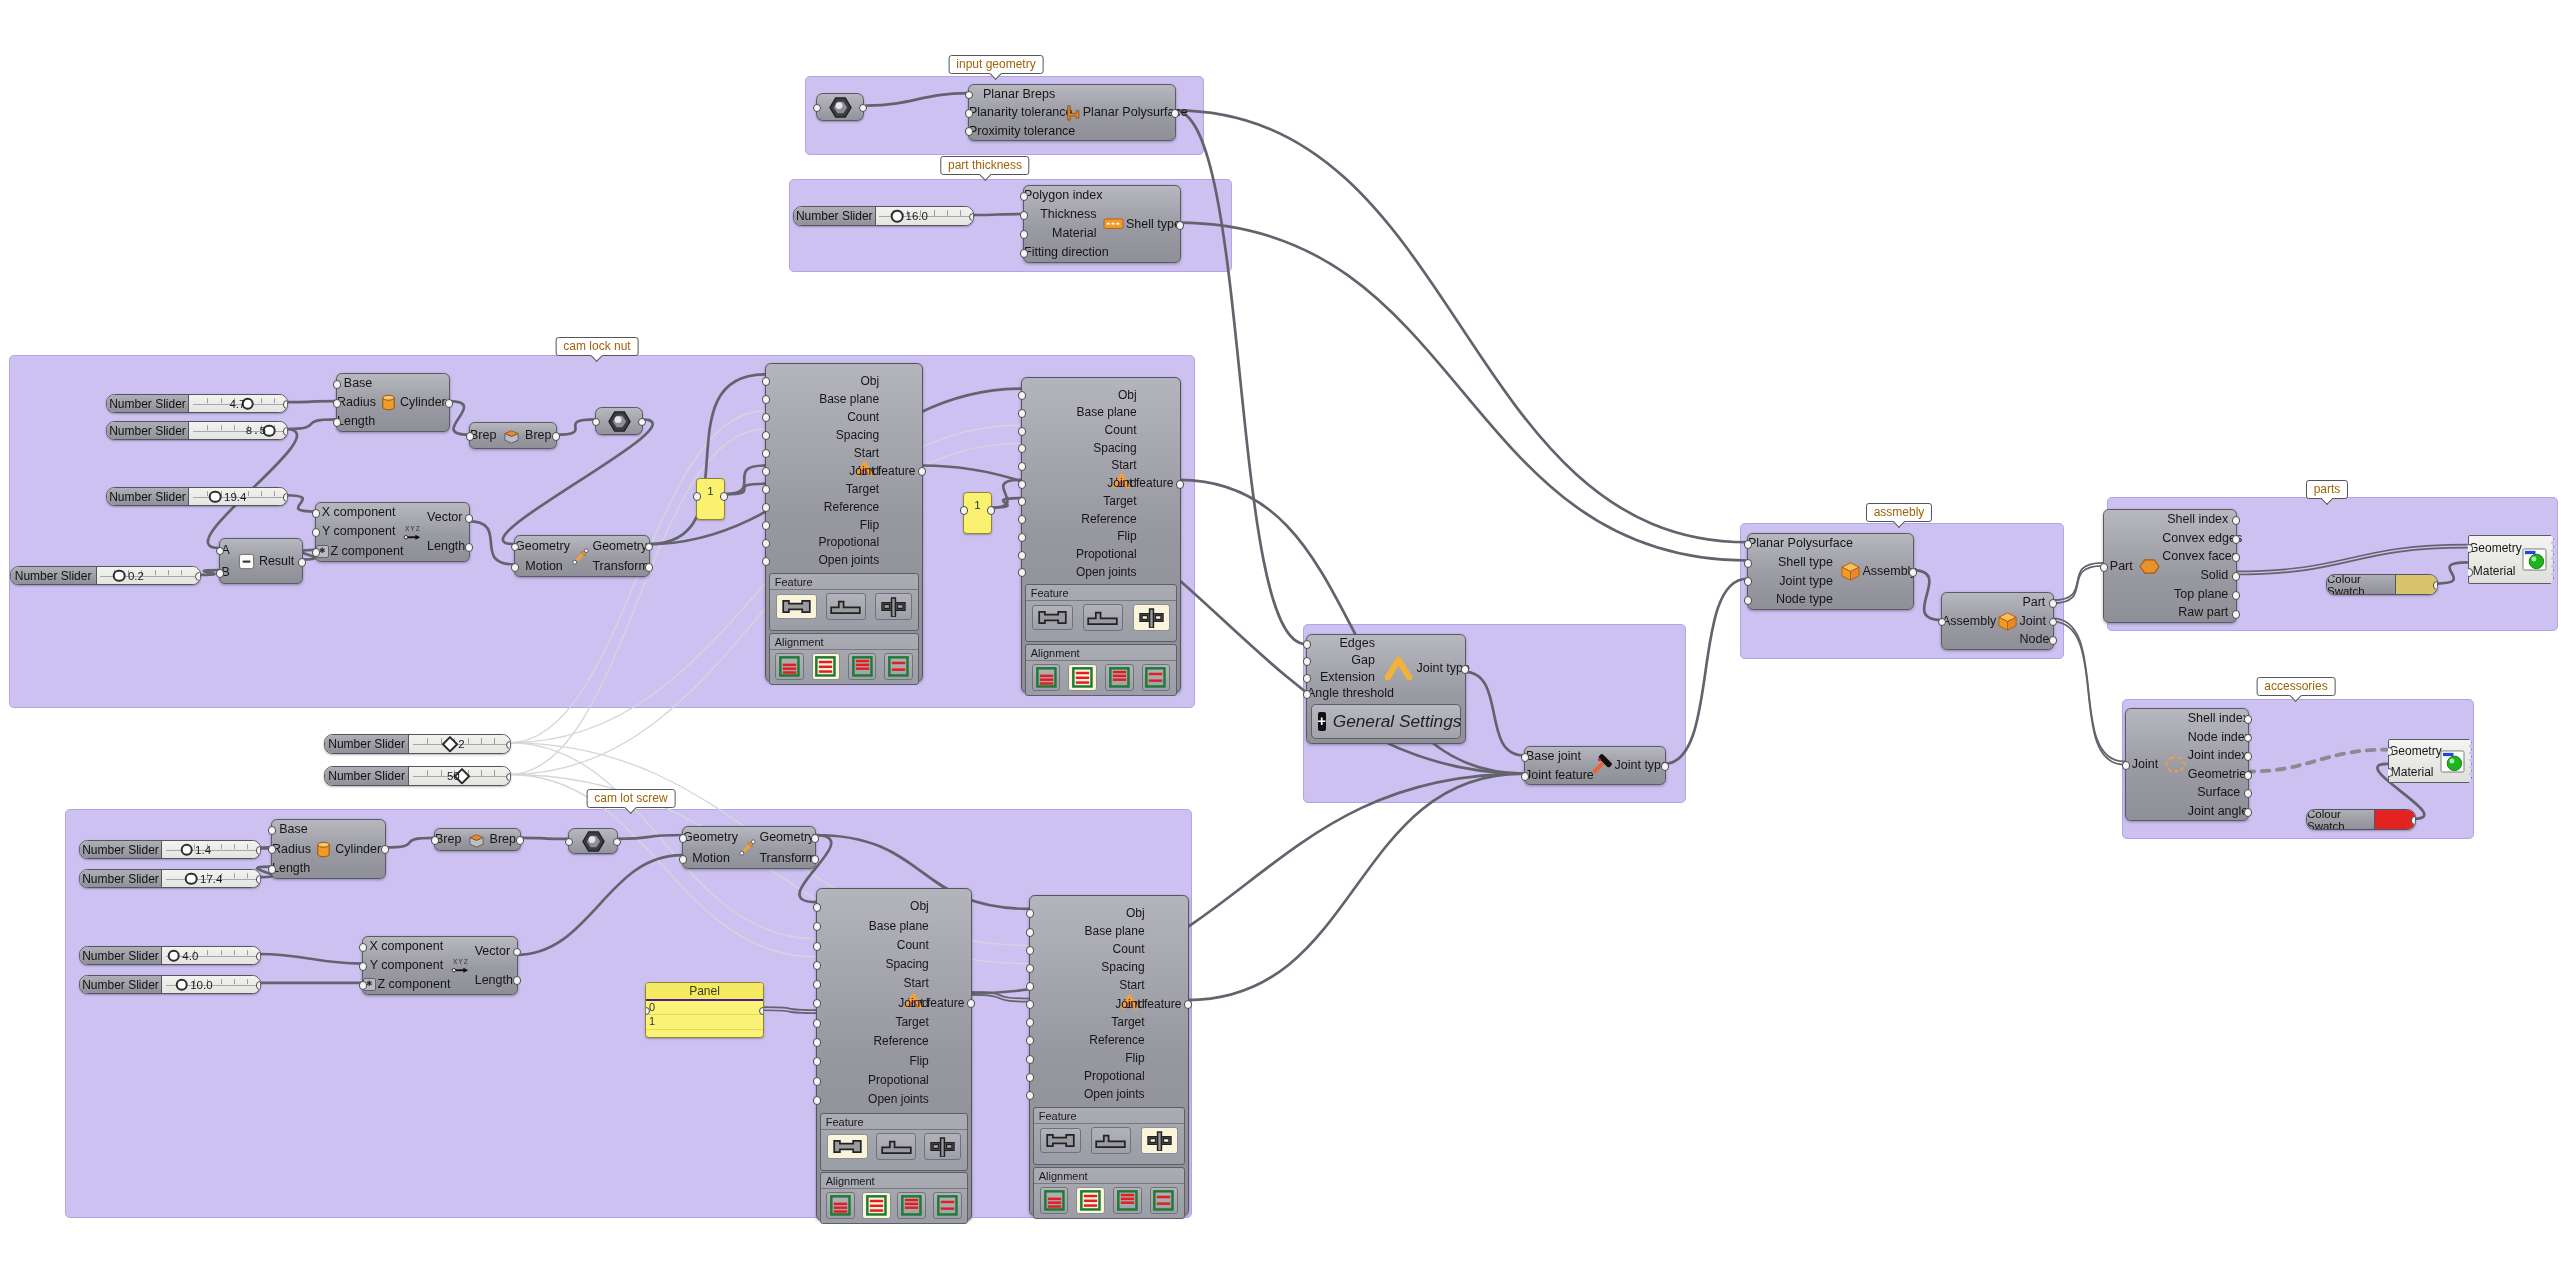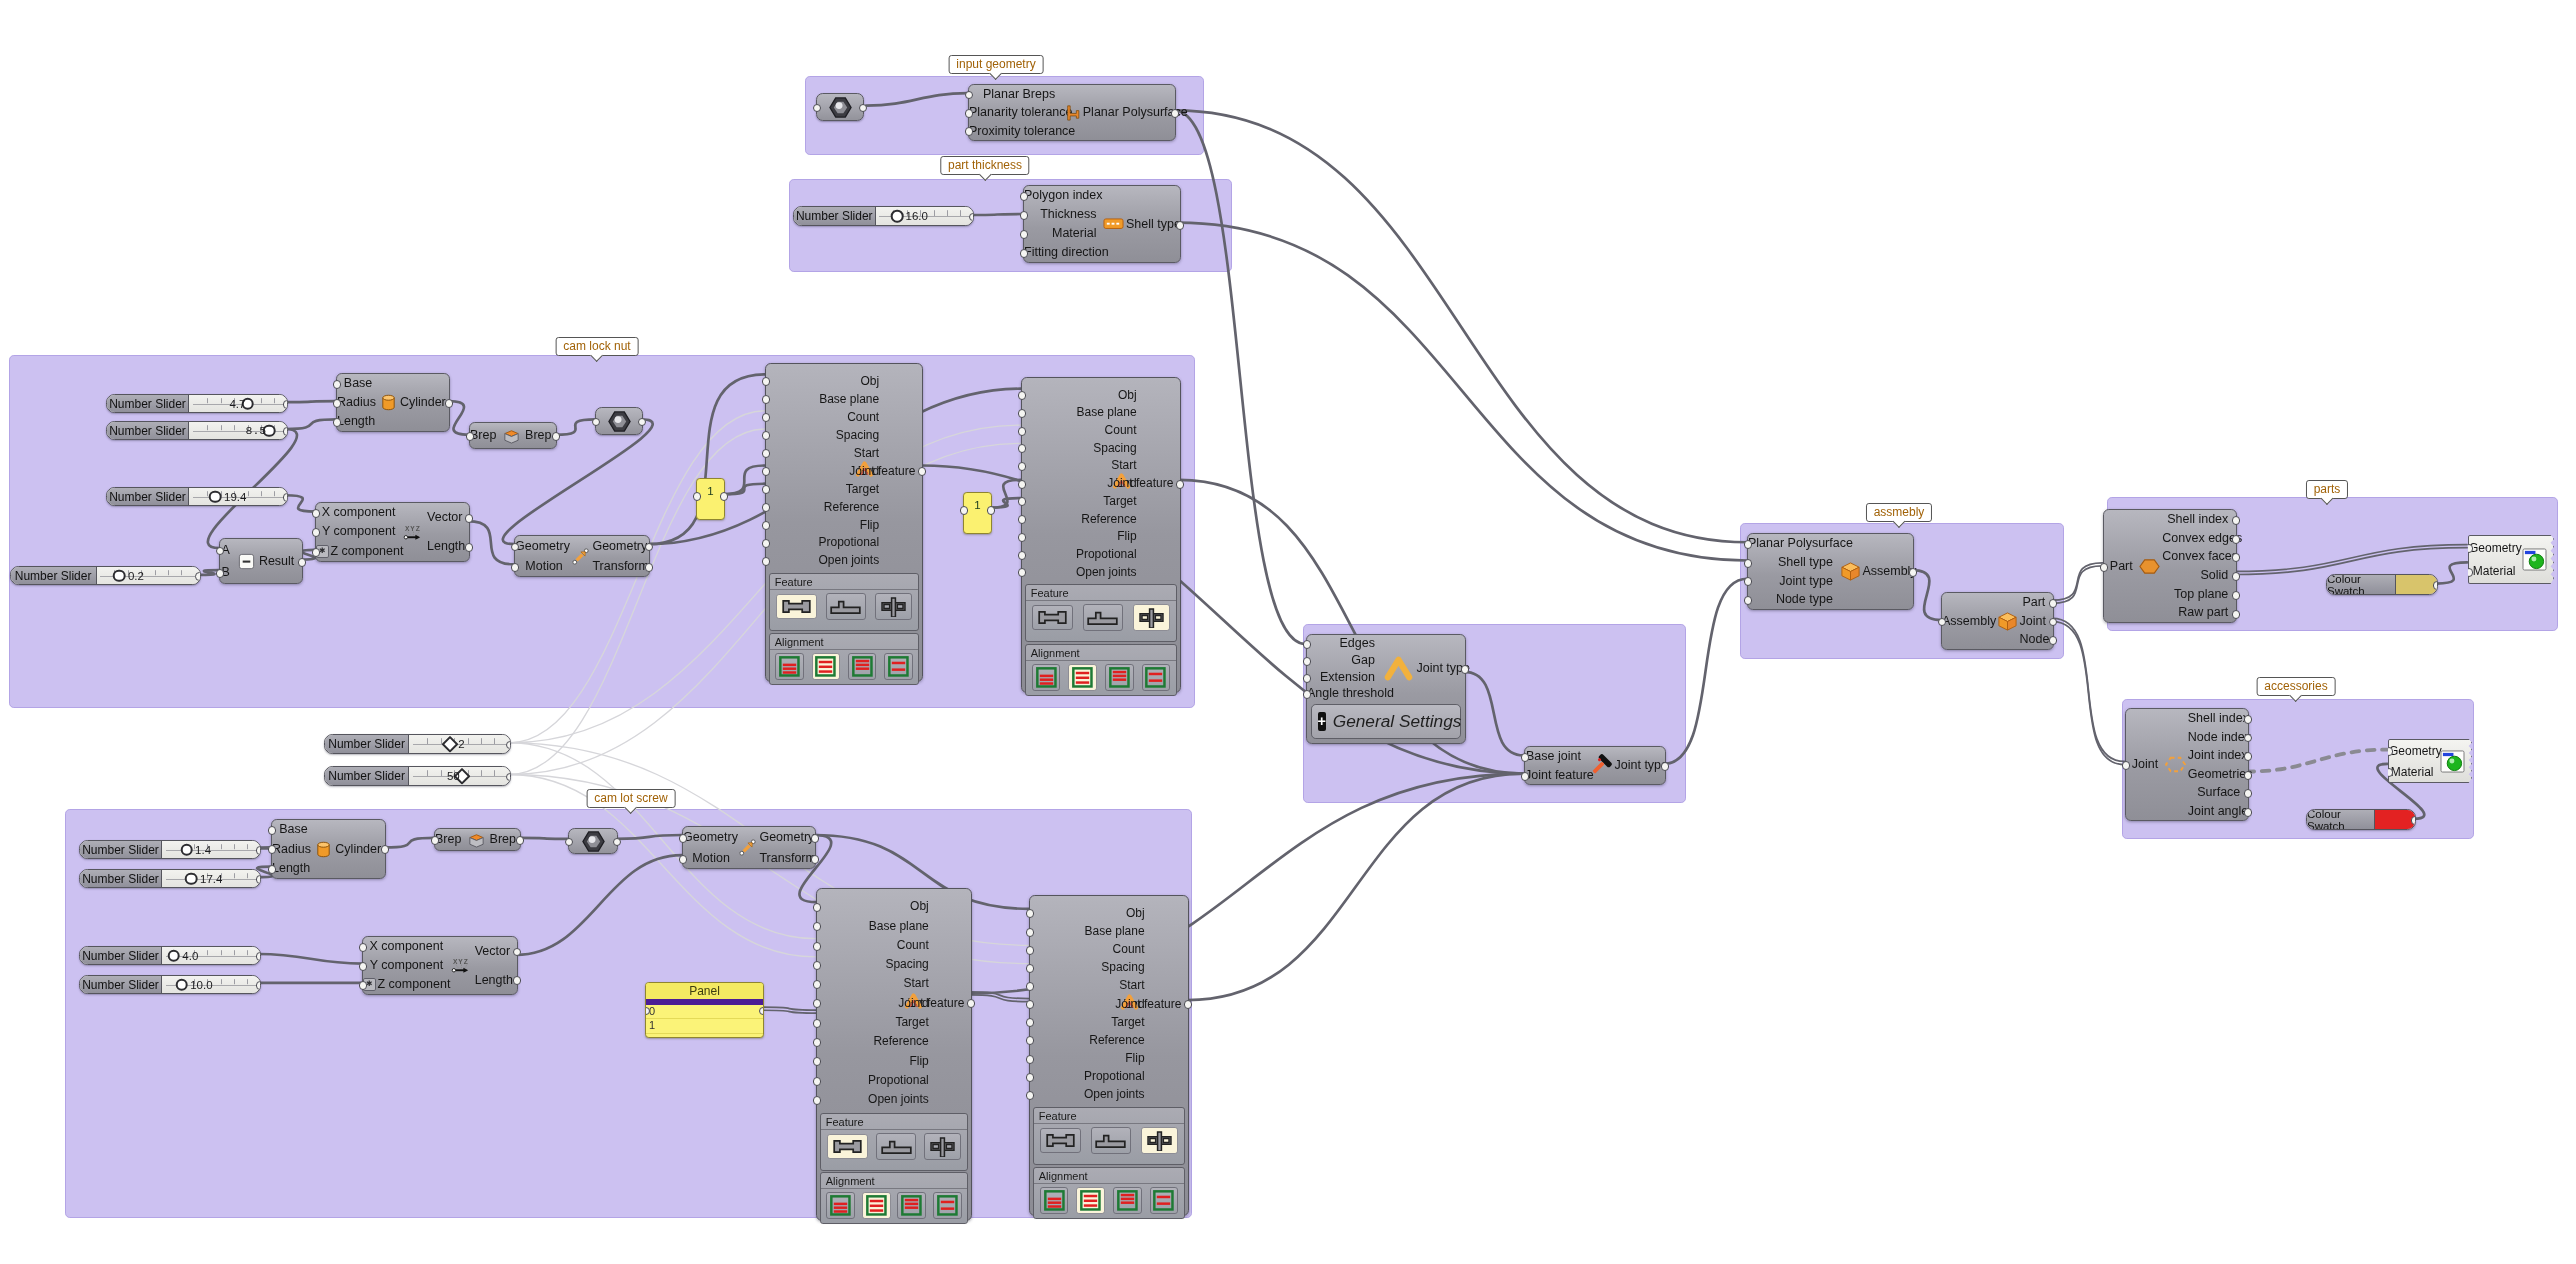--- a/index.html
+++ b/index.html
@@ -35,21 +35,21 @@
   .sknob{position:absolute;top:50%;width:8.6px;height:8.6px;transform:translate(-50%,-50%);
          background:#fff;border:2.5px solid #2d2d31;border-radius:50%;z-index:1;}
   .sknob.diamond{border-radius:1px;width:7.7px;height:7.7px;transform:translate(-50%,-50%) rotate(45deg);}
   .sval{position:absolute;top:50%;transform:translateY(-52%);font-size:11.5px;color:#1c1c1e;white-space:nowrap;z-index:1;}
   
   .minipanel{background:#fbf170;border:1px solid #8f8530;border-radius:3.8px;display:flex;
              align-items:flex-start;justify-content:center;color:#214021;font-size:11.5px;
              box-shadow:0 1px 1.9px rgba(60,60,20,.35);padding-top:5.8px;}
   .bigpanel{background:#fbf378;border:1px solid #8f8530;border-radius:3.8px;overflow:hidden;
             box-shadow:0 1px 1.9px rgba(60,60,20,.35);display:flex;flex-direction:column;}
-  .bigpanel .ptitle{font-size:12px;color:#3c3c10;text-align:center;border-bottom:6px solid #4c1d95;
+  .bigpanel .ptitle{font-size:12px;color:#3c3c10;text-align:center;border-bottom:2px solid #4c1d95;
             background:#f4ea62;padding:1px 0;}
   .bigpanel .prow{font-size:11px;color:#333;padding:0 2.9px;border-bottom:1px solid #e4da58;line-height:13.4px;text-align:left;}
   
   .swatch{display:flex;border:1px solid #55555d;border-radius:8.6px;overflow:hidden;
           box-shadow:0 1px 1.9px rgba(40,40,60,.35);}
   .swlabel{background:linear-gradient(#aeaeb6,#90909a);font-size:11.5px;color:#111;flex:0 0 62%;
            display:flex;align-items:center;justify-content:center;border-right:1px solid #55555d;}
   .swcolor{flex:1 1 auto;}
   
   .cluster{background:linear-gradient(#b7b7bf,#93939b);border:1px solid #5a5a62;border-radius:6.7px;

